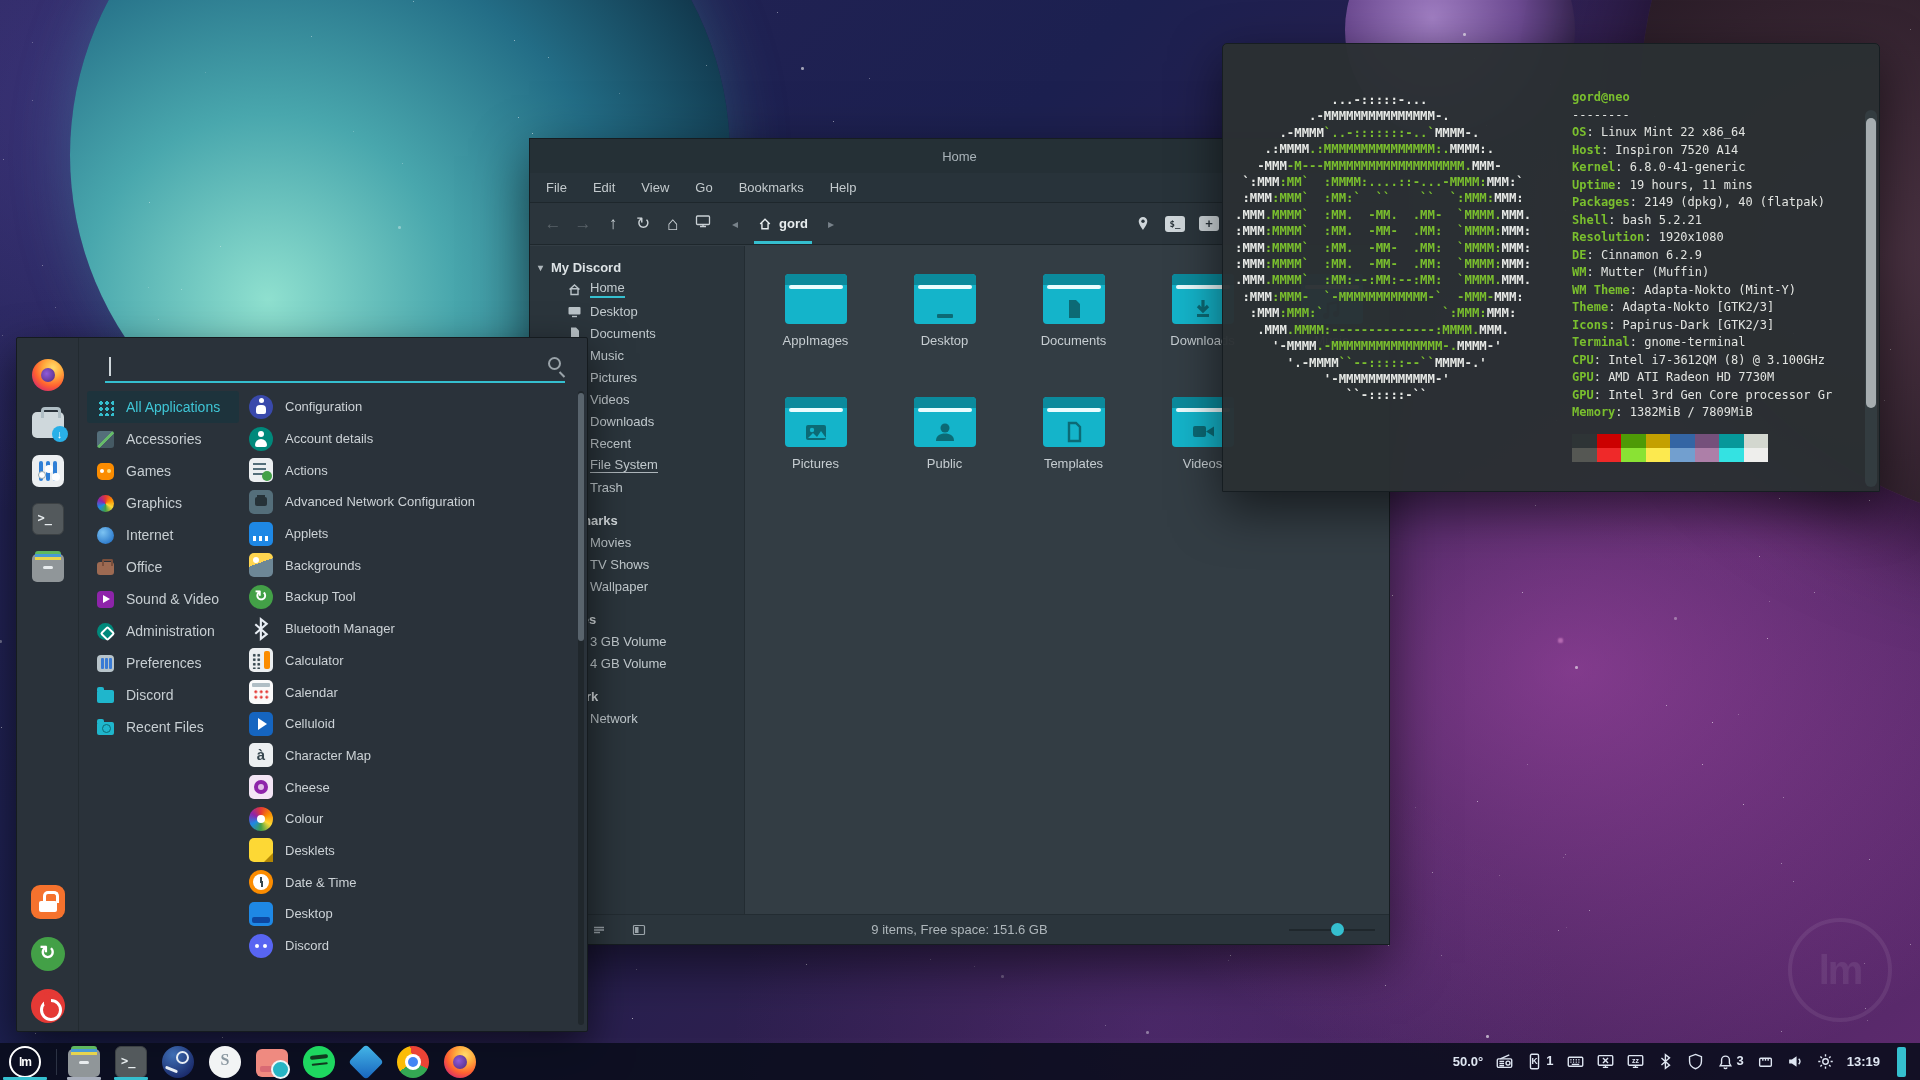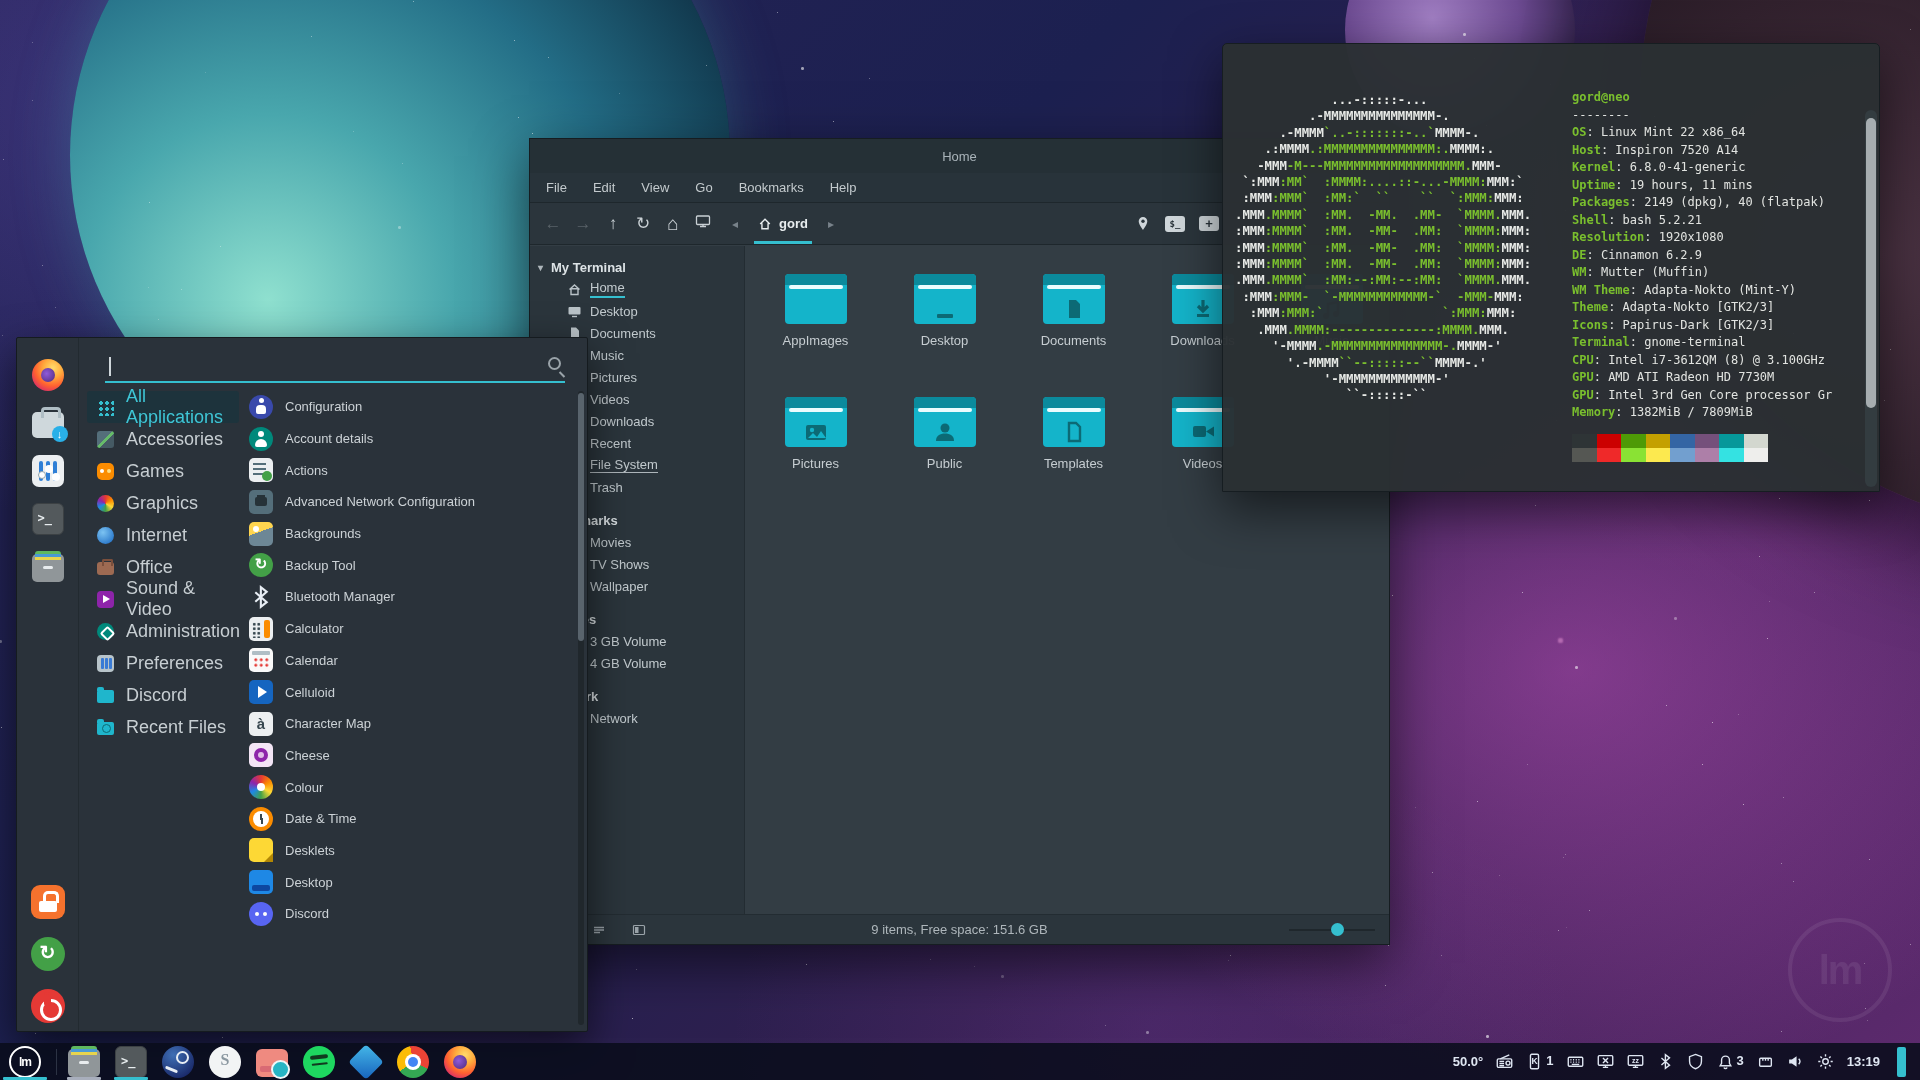--- a/index.html
+++ b/index.html
@@ -87,21 +87,21 @@
     box-shadow:0 16px 44px rgba(0,0,0,.6);border-radius:2px}
   #fav-col{position:absolute;left:0;top:0;bottom:0;width:62px;border-right:1px solid #222a30;display:flex;flex-direction:column;align-items:center;padding-top:18px;gap:10px}
   #fav-col .spacer{flex:1}
   #menu-search{position:absolute;left:76px;right:8px;top:15px;height:34px}
   #search-input{position:absolute;left:12px;right:14px;top:0;height:30px;background:transparent;border:none;outline:none;
     color:#dfe5e8;font-size:14px;border-bottom:2px solid #35bfcf;font-family:"Liberation Sans",sans-serif}
   #search-caret{position:absolute;left:16px;top:4px;width:1.5px;height:19px;background:#cfd6da}
   #search-ic{position:absolute;right:18px;top:4px;width:13px;height:13px;border:2px solid #9aa3a9;border-radius:50%}
   #search-ic::after{content:"";position:absolute;left:11px;top:12px;width:2px;height:7px;background:#9aa3a9;transform:rotate(-45deg)}
   #cat-col{position:absolute;left:70px;top:53px;width:152px}
-  .cat-row{height:32px;display:flex;align-items:center;gap:12px;padding-left:10px;font-size:18px;color:#c7ced2;border-radius:3px}
+  .cat-row{height:32px;display:flex;align-items:center;gap:12px;padding-left:10px;font-size:14px;color:#c7ced2;border-radius:3px}
   .cat-row.active{background:#1d333c;color:#3fc6d6}
   #app-col{position:absolute;left:228px;top:53px;right:14px}
   .app-row{height:31.7px;display:flex;align-items:center;gap:12px;padding-left:4px;font-size:13px;color:#ccd2d6}
   #menu-scroll{position:absolute;right:3px;top:53px;bottom:6px;width:6px;background:#20272c;border-radius:3px}
   #menu-thumb{position:absolute;left:0;right:0;top:2px;height:248px;background:#59646d;border-radius:3px}
 
   
   .bi{width:32px;height:32px;position:relative;flex:0 0 auto}
   .b-firefox{border-radius:50%;background:radial-gradient(circle at 65% 28%, #ffd567 4%, #ffab3c 30%, #ff6230 58%, #d92d68 82%, #971d7a 100%)}
   .b-firefox::before{content:"";position:absolute;inset:9px;border-radius:50%;background:radial-gradient(circle at 40% 40%, #8f5bd9, #4d2a7a)}
@@ -282,21 +282,21 @@
             <circle cx="8" cy="5.8" r="1.7" fill="#2b353c"></circle>
           </svg>
         <span style="background:#cfd6da;border-radius:3px;width:20px;height:16px;display:inline-flex;align-items:center;justify-content:center;font-size:9px;font-weight:bold;color:#2b353c;font-family:'DejaVu Sans Mono',monospace">$_</span>
         <span style="background:#cfd6da;border-radius:3px;width:20px;height:15px;display:inline-flex;align-items:center;justify-content:center;font-size:13px;font-weight:bold;color:#2b353c">+</span>
       </div>
     </div>
     <div id="nemo-body">
       <div id="nemo-sidebar">
           <div class="sb-row sb-root">
             <span class="sb-exp">▾</span>
-            <span class="lbl">My Terminal</span>
+            <span class="lbl">My Discord</span>
           </div>
           <div class="sb-row sb-active">
             <span style="width: 15px; height: 15px; display: inline-block;"><svg width="15" height="15" viewBox="0 0 15 15">
                 <path d="M2.5 7.5L7.5 3l5 4.5M4 6.8v5.7h7V6.8z" fill="none" stroke="#b9c2c7" stroke-width="1.4"></path>
               </svg></span>
             <span class="lbl">Home</span>
           </div>
           <div class="sb-row">
             <span style="width: 15px; height: 15px; display: inline-block;"><svg width="15" height="15" viewBox="0 0 15 15">
                 <rect x="1.5" y="3" width="12" height="7.5" rx="1" fill="#b9c2c7"></rect>
@@ -614,20 +614,24 @@
         </div>
         <div class="app-row">
           <span class="ai a-actions"></span>
           <span>Actions</span>
         </div>
         <div class="app-row">
           <span class="ai a-adv-network"></span>
           <span>Advanced Network Configuration</span>
         </div>
         <div class="app-row">
+          <span class="ai a-applets"></span>
+          <span>Applets</span>
+        </div>
+        <div class="app-row">
           <span class="ai a-backgrounds"></span>
           <span>Backgrounds</span>
         </div>
         <div class="app-row">
           <span class="ai a-backup"></span>
           <span>Backup Tool</span>
         </div>
         <div class="app-row">
           <span class="ai a-bluetooth"><svg width="24" height="24" viewBox="0 0 16 16" fill="none" stroke="#e8eef5" stroke-width="1.4">
               <path d="M4.2 4.8l7.6 6.6-3.9 3.1V1.5l3.9 3.1-7.6 6.6"></path>
@@ -652,26 +656,26 @@
         </div>
         <div class="app-row">
           <span class="ai a-cheese"></span>
           <span>Cheese</span>
         </div>
         <div class="app-row">
           <span class="ai a-colour"></span>
           <span>Colour</span>
         </div>
         <div class="app-row">
+          <span class="ai a-desklets"></span>
+          <span>Desklets</span>
+        </div>
+        <div class="app-row">
           <span class="ai a-datetime"></span>
           <span>Date &amp; Time</span>
-        </div>
-        <div class="app-row">
-          <span class="ai a-desklets"></span>
-          <span>Desklets</span>
         </div>
         <div class="app-row">
           <span class="ai a-desktop"></span>
           <span>Desktop</span>
         </div>
         <div class="app-row">
           <span class="ai a-discord"></span>
           <span>Discord</span>
         </div>
       </div>

